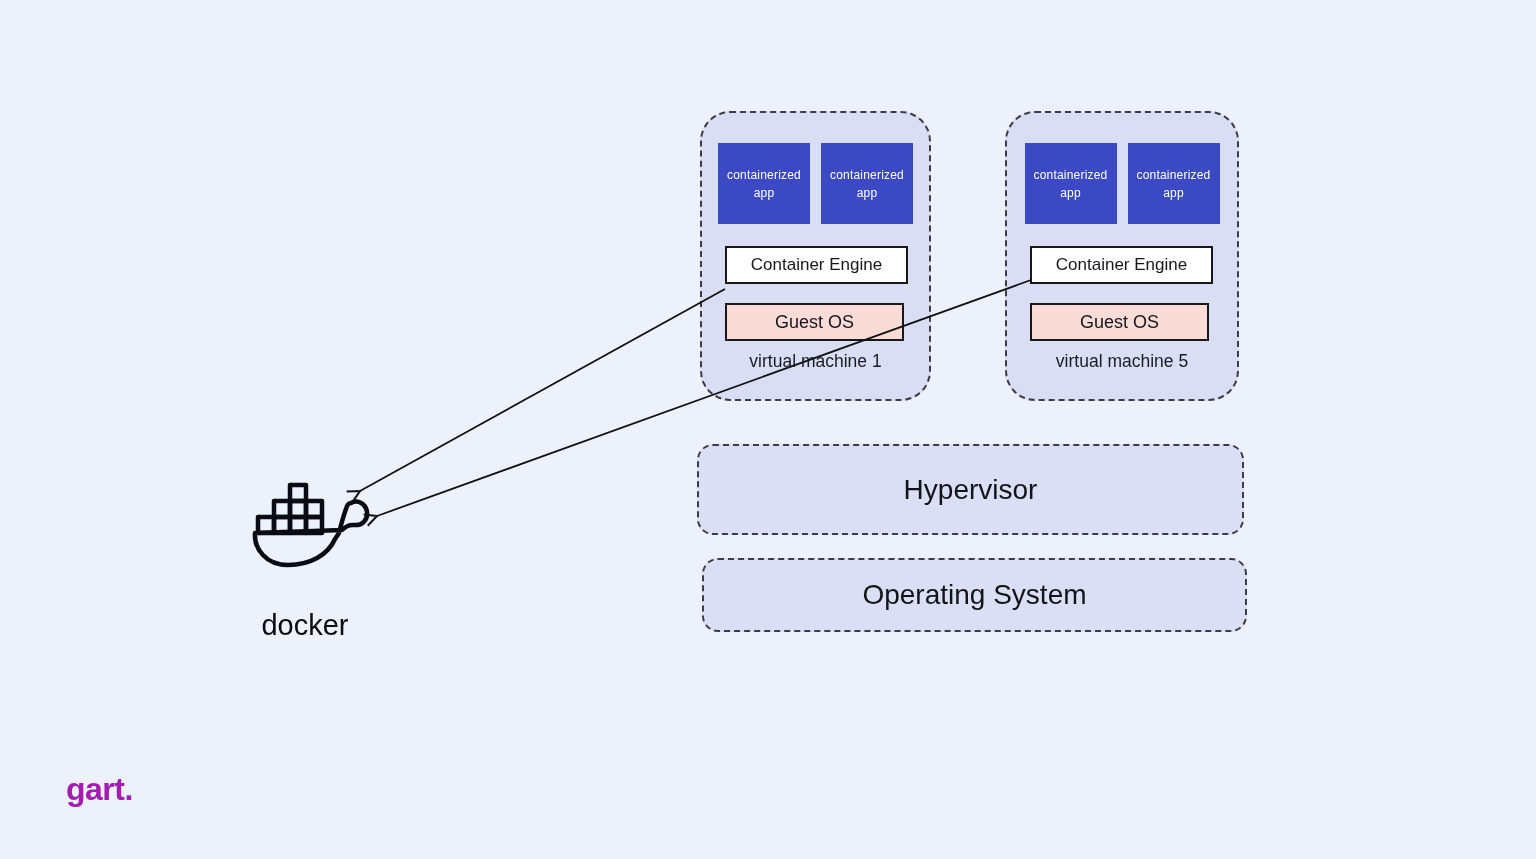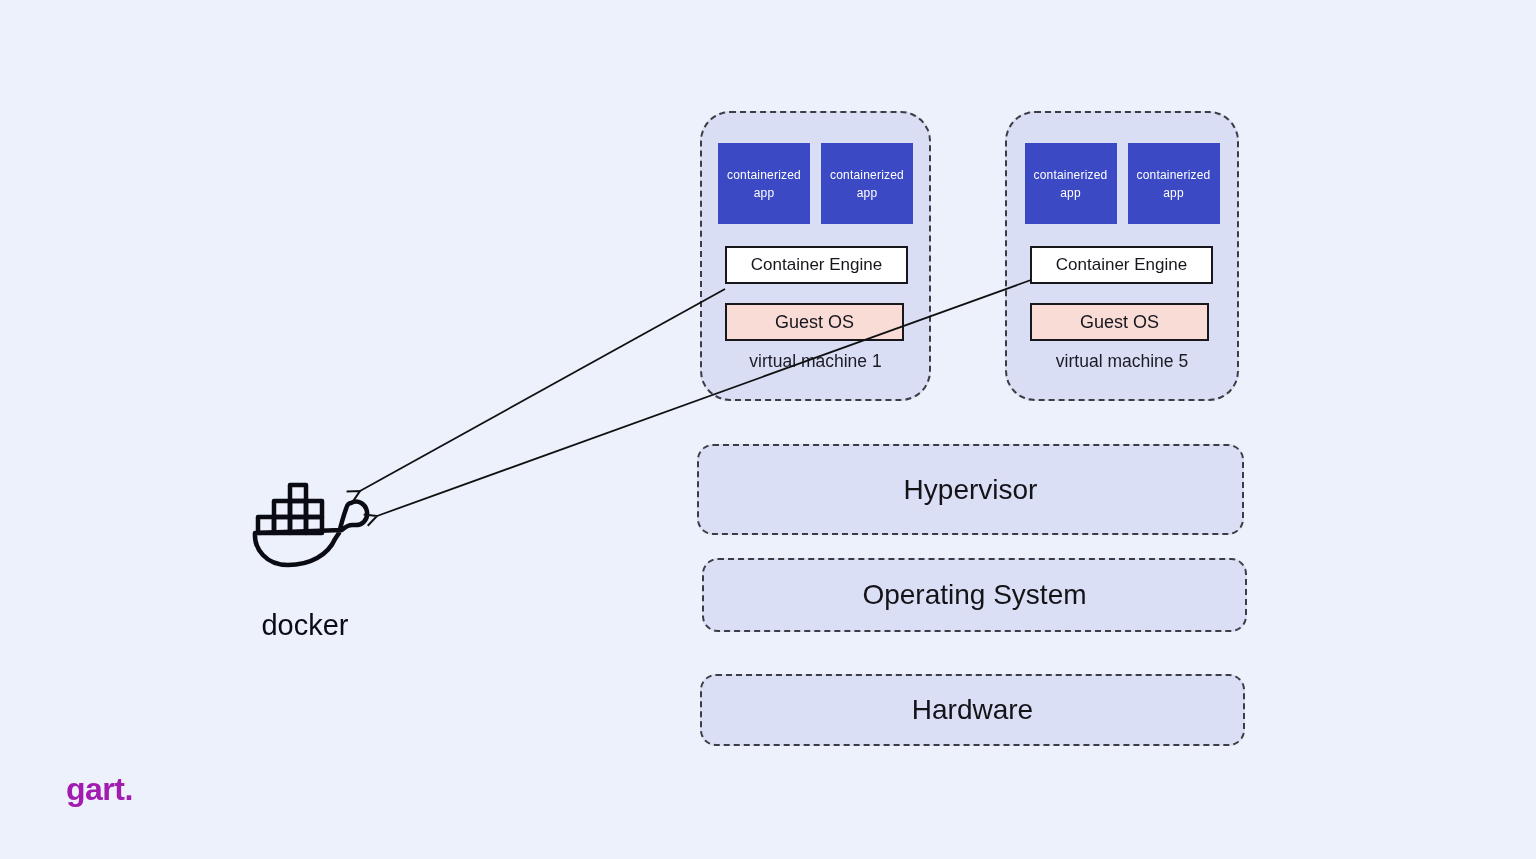--- a/index.html
+++ b/index.html
@@ -94,21 +94,20 @@
       <div class="app">containerized app</div>
       <div class="app">containerized app</div>
     </div>
     <div class="engine">Container Engine</div>
     <div class="guestos">Guest OS</div>
     <div class="vm-label">virtual machine 5</div>
   </div>
 
   <div class="layer" id="layer-hypervisor">Hypervisor</div>
   <div class="layer" id="layer-os">Operating System</div>
-  <div class="layer" id="layer-hardware">Hardware</div>
 
   <svg id="docker-icon" viewBox="0 0 124 94">
     <g fill="none" stroke="#0b0b13" stroke-width="4.5" stroke-linejoin="round" stroke-linecap="round">
 
       <rect x="8" y="36" width="16" height="16"></rect>
       <rect x="24" y="36" width="16" height="16"></rect>
       <rect x="40" y="36" width="16" height="16"></rect>
       <rect x="56" y="36" width="16" height="16"></rect>
       <rect x="24" y="20" width="16" height="16"></rect>
       <rect x="40" y="20" width="16" height="16"></rect>

